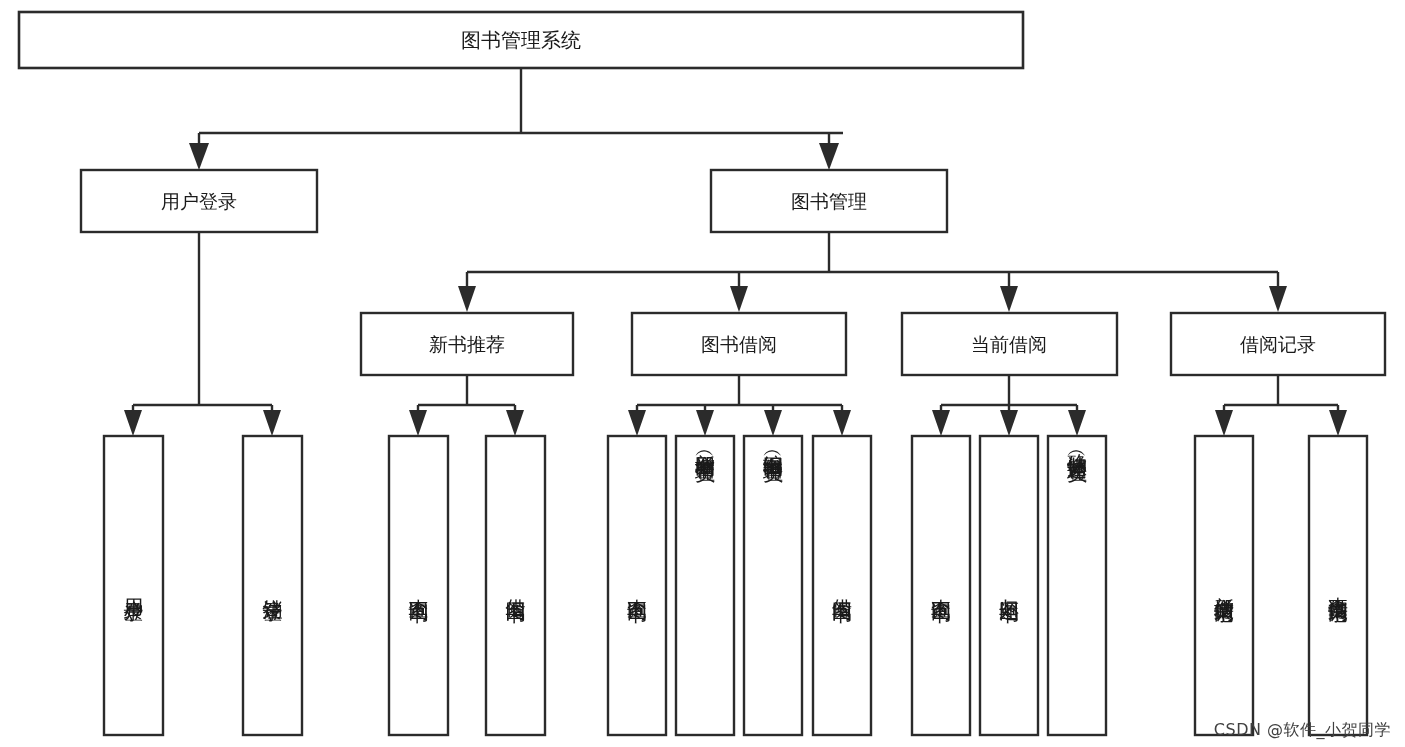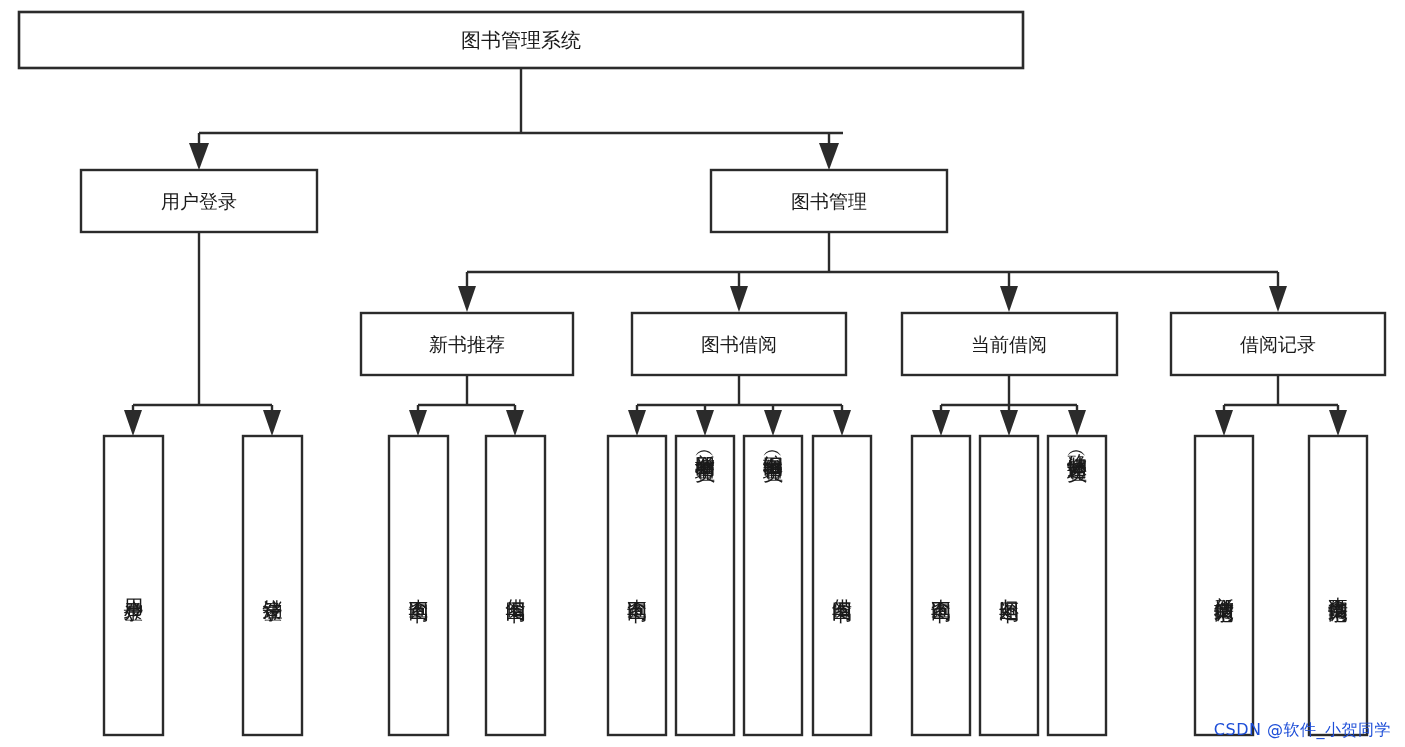--- a/index.html
+++ b/index.html
@@ -72,21 +72,21 @@
     letter-spacing: 1.5px;
     color: #1a1a1a;
     white-space: nowrap;
   }
   .watermark {
     position: absolute;
     right: 14px;
     bottom: 6px;
     font-family: "DejaVu Sans", "Liberation Sans", sans-serif;
     font-size: 16px;
-    color: #1d4ed8;
+    color: #404040;
     letter-spacing: 0.5px;
     white-space: nowrap;
   }
 </style>
 </head>
 <body>
 
 <div id="diagram-root">
 
   <svg class="diagram-canvas" viewBox="0 0 1405 747">

